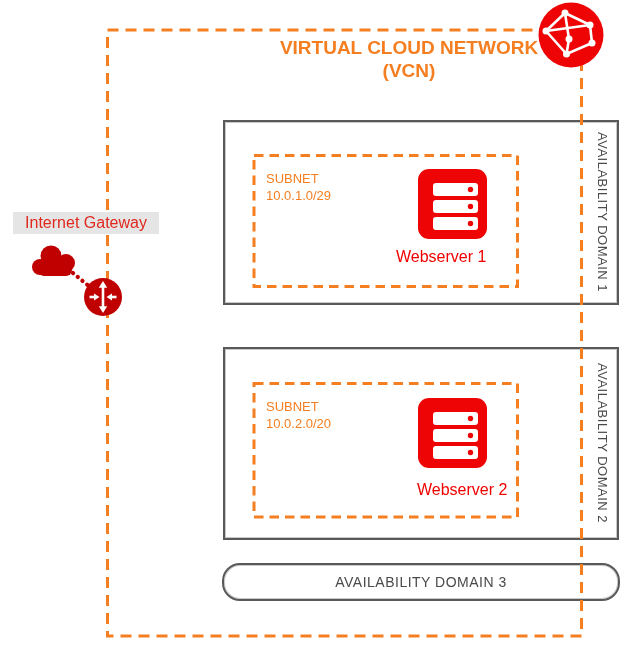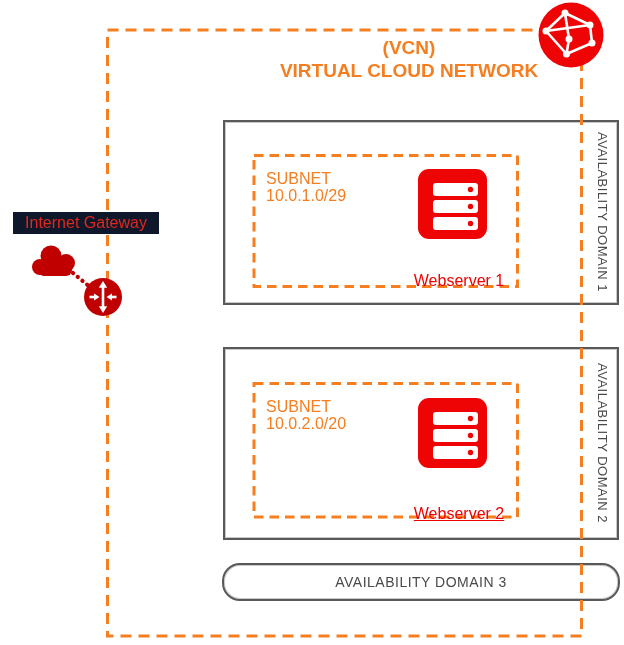--- a/index.html
+++ b/index.html
@@ -28,35 +28,35 @@
   .ad-v-label-2{left:588px;top:348px;height:191px;}
   
   .overlay{position:absolute;left:0;top:0;z-index:1;pointer-events:none;}
   
   .vcn-title{
     position:absolute;left:248px;top:36px;width:322px;z-index:2;
     text-align:center;font-size:19px;line-height:23px;font-weight:bold;color:#F57E20;
   }
   
   .subnet-text{
-    position:absolute;z-index:2;font-size:16px;line-height:17px;color:#F57E20;
+    position:absolute;z-index:2;font-size:13px;line-height:17px;color:#F57E20;
   }
   .subnet-text-1{left:266px;top:170px;}
   .subnet-text-2{left:266px;top:398px;}
   
   .server-label{
-    position:absolute;z-index:2;width:126px;text-align:center;
-    font-size:16px;color:#F00000;margin-top:24px;
+    position:absolute;z-index:2;width:126px;
+    font-size:16px;color:#F00000;
   }
   .server-label-1{left:396px;top:248px;}
-  .server-label-2{left:396px;top:481px;text-decoration:underline;}
+  .server-label-2{left:417px;top:481px;}
   
   .ig-label{
     position:absolute;left:13px;top:212px;width:146px;height:22px;z-index:3;
-    background:#0f172a;text-align:center;font-size:16px;line-height:22px;color:#E0281E;
+    background:#e5e5e5;text-align:center;font-size:16px;line-height:22px;color:#E0281E;
   }
   .icon{position:absolute;z-index:2;}
   .icon-cloud{left:30px;top:245px;}
   .icon-router{left:83px;top:277px;}
   .icon-vcn{left:538px;top:2px;}
   .icon-server-1{left:418px;top:169px;}
   .icon-server-2{left:418px;top:398px;}
 </style>
 </head>
 <body>
@@ -76,22 +76,22 @@
     <rect x="107.5" y="30" width="474" height="606" fill="none" stroke="#F57E20" stroke-width="3" stroke-dasharray="11 7"></rect>
 
     <rect x="254" y="155.5" width="263.5" height="131" fill="none" stroke="#F57E20" stroke-width="3" stroke-dasharray="9.5 6"></rect>
 
     <rect x="254" y="383.5" width="263.5" height="133.5" fill="none" stroke="#F57E20" stroke-width="3" stroke-dasharray="9.5 6"></rect>
 
     <line x1="73" y1="273" x2="90" y2="287" stroke="#C00000" stroke-width="4.2" stroke-linecap="round" stroke-dasharray="0.1 6"></line>
   </svg>
 
   <div class="vcn-title">
+    <div>VIRTUAL CLOUD NETWORK</div>
     <div>(VCN)</div>
-    <div>VIRTUAL CLOUD NETWORK</div>
   </div>
 
   <svg class="icon icon-vcn" width="66" height="66" viewBox="0 0 66 66">
     <circle cx="33" cy="33" r="32.5" fill="#EE0404"></circle>
     <g stroke="#ffffff" stroke-width="2.6">
       <line x1="27" y1="11" x2="8" y2="29"></line>
       <line x1="27" y1="11" x2="52" y2="23"></line>
       <line x1="8" y1="29" x2="52" y2="23"></line>
       <line x1="27" y1="11" x2="31" y2="37"></line>
       <line x1="52" y1="23" x2="54" y2="41"></line>

